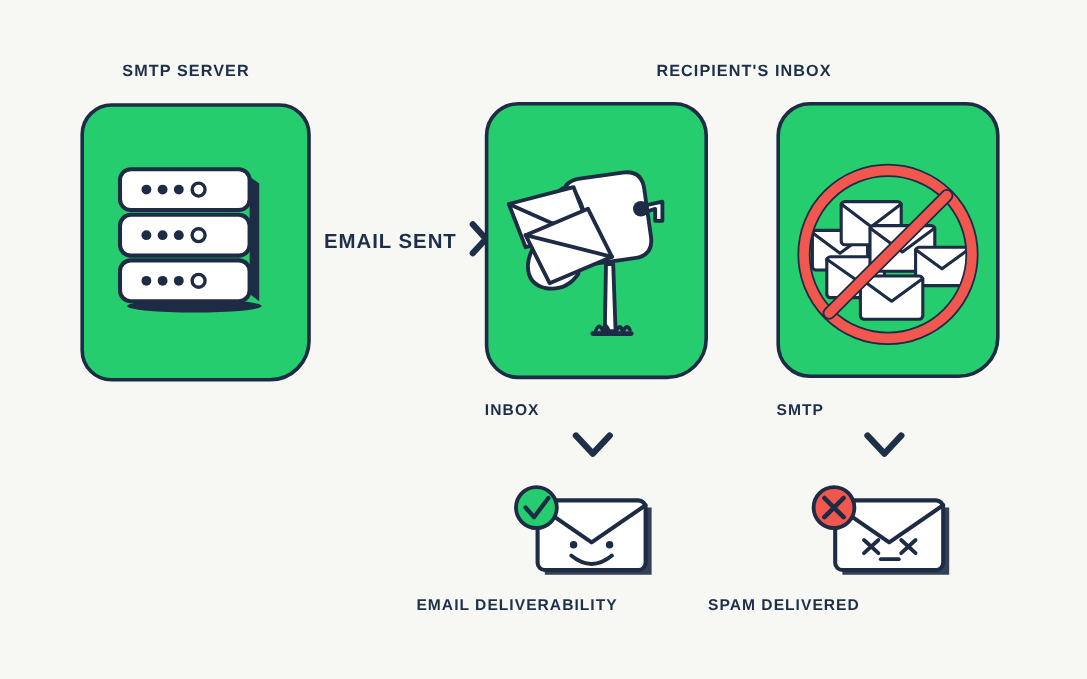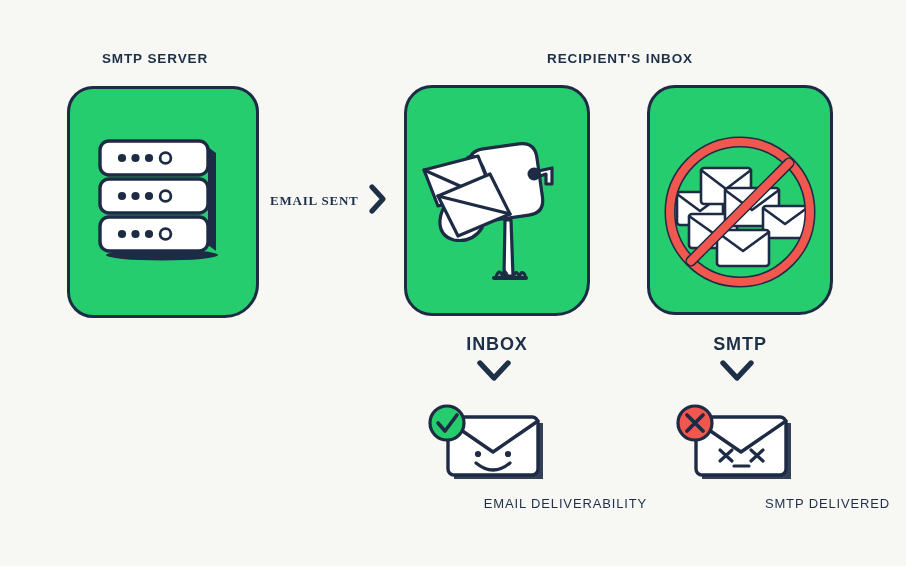--- a/index.html
+++ b/index.html
@@ -58,53 +58,51 @@
 
   
   #email-sent-group {
     position: absolute;
     left: 270px; top: 183px;
     display: flex;
     align-items: center;
     gap: 9px;
   }
   #email-sent-label {
+    font-size: 17px;
+    font-weight: bold;
+    letter-spacing: 0.8px;
+    color: #1d3048;
+    white-space: nowrap;
+  }
+
+  
+  .step-label {
+    position: absolute;
     font-size: 13px;
     font-weight: bold;
-    letter-spacing: 0.8px;
-    color: #1d3048;
-    white-space: nowrap;
-    font-family: Liberation Serif, serif;
-  }
-
-  
-  .step-label {
-    position: absolute;
-    font-size: 18px;
-    font-weight: bold;
     letter-spacing: 0.9px;
     color: #1d3048;
-    text-align: center;
     white-space: nowrap;
   }
   #label-inbox { left: 404px; top: 334px; width: 186px; }
   #label-spam  { left: 647px; top: 334px; width: 186px; }
 
   .down-chev { position: absolute; }
   #chev-inbox { left: 475px; top: 358px; }
   #chev-spam  { left: 718px; top: 358px; }
 
   
   .result-label {
     position: absolute;
     font-size: 13px;
-    font-weight: normal;
+    font-weight: bold;
     letter-spacing: 0.85px;
     color: #1d3048;
-    text-align: right;
+    text-align: left;
     white-space: nowrap;
   }
   #result-inbox { left: 347px; top: 496px; width: 300px; }
   #result-spam  { left: 590px; top: 496px; width: 300px; }
 
   
   #ill-server  { left: 92px;  top: 133px; }
   #ill-mailbox { left: 412px; top: 128px; }
   #ill-nospam  { left: 655px; top: 128px; }
   #ill-happy   { left: 424px; top: 404px; }
@@ -270,15 +268,15 @@
       <path d="M48 46 L60 57 M60 46 L48 57" fill="none" stroke="#1d2b44" stroke-width="3.2" stroke-linecap="round"></path>
       <path d="M79 46 L91 57 M91 46 L79 57" fill="none" stroke="#1d2b44" stroke-width="3.2" stroke-linecap="round"></path>
 
       <path d="M62 62 h15" fill="none" stroke="#1d2b44" stroke-width="3.2" stroke-linecap="round"></path>
 
       <circle cx="23" cy="19" r="17" fill="#f0584f" stroke="#1d2b44" stroke-width="3.2"></circle>
       <path d="M15 11 L31 27 M31 11 L15 27" fill="none" stroke="#1d2b44" stroke-width="3.8" stroke-linecap="round"></path>
     </svg>
   </div>
 
-  <div class="result-label" id="result-spam">SMTP DELIVERED</div>
+  <div class="result-label" id="result-spam">SPAM DELIVERED</div>
 
 </div>
 
 </body></html>

